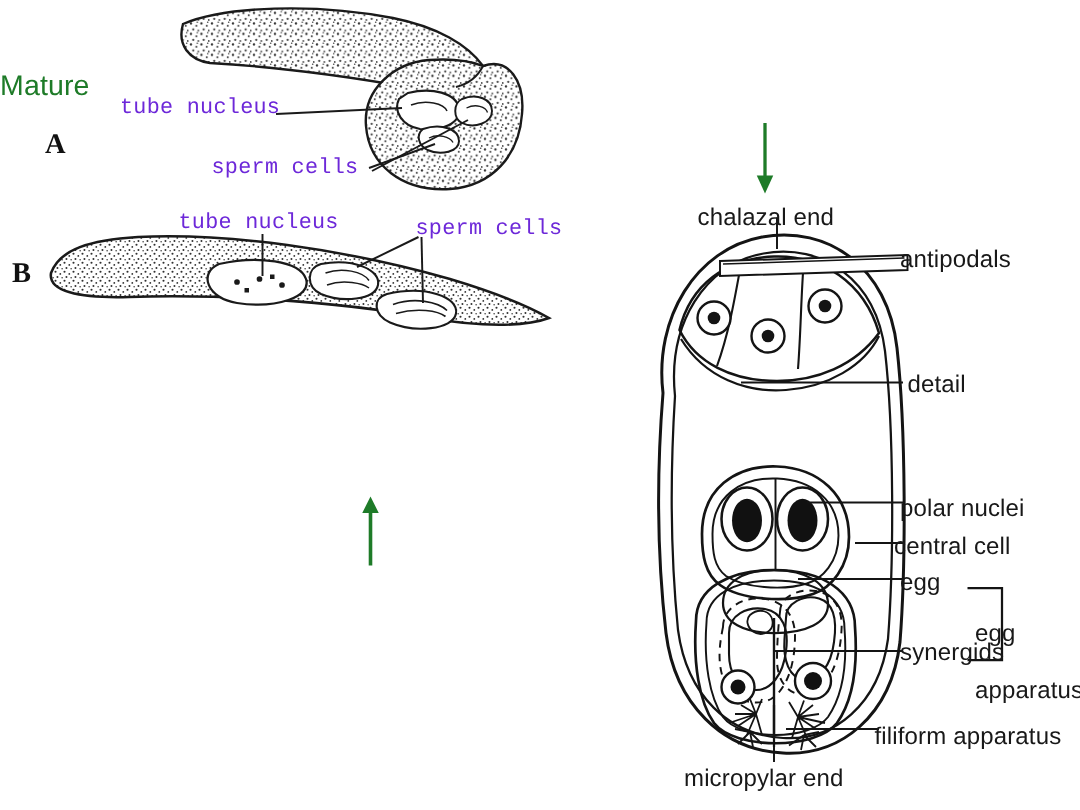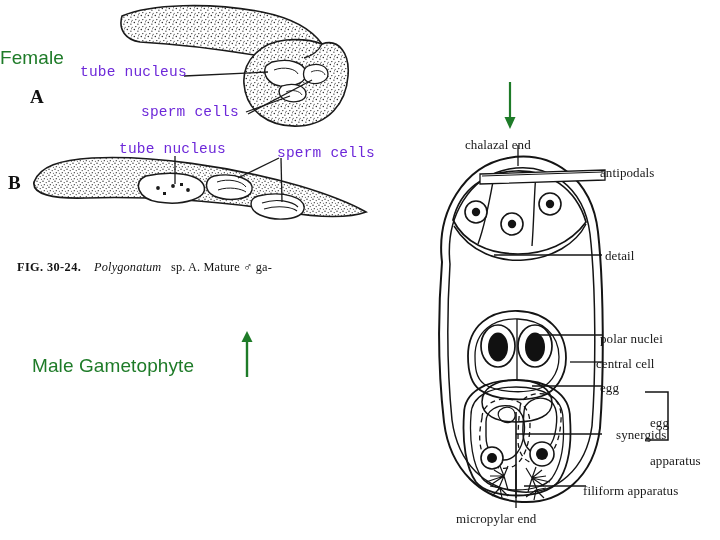--- a/index.html
+++ b/index.html
@@ -71,34 +71,34 @@
     white-space: pre;
     letter-spacing: 0.2px;
   }
   #label-tube-nucleus-a { left: 80px;  top: 64px; }
   #label-sperm-cells-a  { left: 141px; top: 104px; }
   #label-tube-nucleus-b { left: 119px; top: 141px; }
   #label-sperm-cells-b  { left: 277px; top: 145px; }
 
   
   .flabel {
-    font-family: Liberation Serif, serif;
-    font-size: 13px;
+    font-family: Liberation Sans, sans-serif;
+    font-size: 16px;
     color: #181818;
     white-space: pre;
     letter-spacing: 0.1px;
   }
   #label-chalazal-end      { left: 465px; top: 137px; }
   #label-antipodals        { left: 600px; top: 165px; }
   #label-vacuole           { left: 605px; top: 248px; }
   #label-polar-nuclei      { left: 600px; top: 331px; }
   #label-central-cell      { left: 596px; top: 356px; }
   #label-egg               { left: 600px; top: 380px; }
   #label-egg-apparatus     { left: 650px; top: 392px; line-height: 12.6px; }
-  #label-synergids         { left: 600px; top: 427px; padding-left: 16px; }
+  #label-synergids         { left: 600px; top: 427px; }
   #label-filiform-apparatus{ left: 583px; top: 483px; }
   #label-micropylar-end    { left: 456px; top: 511px; }
 </style>
 </head>
 <body>
 
 <div class="slide">
 
   <svg class="abs" style="left:0px; top:0px;" width="400" height="260" viewBox="0 0 400 260">
     <defs>
@@ -181,37 +181,29 @@
 
   <div class="abs fig-letter" id="fig-letter-a">A</div>
   <div class="abs fig-letter" id="fig-letter-b">B</div>
 
   <div class="abs mlabel" id="label-tube-nucleus-a">tube nucleus</div>
   <div class="abs mlabel" id="label-sperm-cells-a">sperm cells</div>
   <div class="abs mlabel" id="label-tube-nucleus-b">tube nucleus</div>
   <div class="abs mlabel" id="label-sperm-cells-b">sperm cells</div>
 
   <div class="abs caption-block">
-    <div class="caption-line">
-      <span class="cap-bold">FIG. 30-24.</span>
-      <span>&nbsp;&nbsp;</span>
-      <span class="cap-ital">Polygonatum</span>
-      <span>&nbsp;</span>
-      <span>sp. A. Mature ♂ ga-</span>
-    </div>
   </div>
 
-  <div class="abs annot" id="male-gametophyte-annotation">Male Gametophyte</div>
   <svg class="abs" style="left:236px; top:330px;" width="22" height="48" viewBox="0 0 22 48">
     <line x1="11" y1="47" x2="11" y2="8" stroke="#1e7b28" stroke-width="2.4"></line>
     <path d="M11,1 L16.5,12 L5.5,12 Z" fill="#1e7b28"></path>
   </svg>
 
   <div class="abs annot">
-    <div>Female</div>
+    <div>Mature</div>
   </div>
   <svg class="abs" style="left:499px; top:82px;" width="22" height="48" viewBox="0 0 22 48">
     <line x1="11" y1="0" x2="11" y2="39" stroke="#1e7b28" stroke-width="2.2"></line>
     <path d="M11,47 L16.5,35 L5.5,35 Z" fill="#1e7b28"></path>
   </svg>
 
   <svg class="abs" style="left:420px; top:140px;" width="300" height="400" viewBox="0 0 300 400">
 
     <g fill="none" stroke="#141414" stroke-width="2">
 

